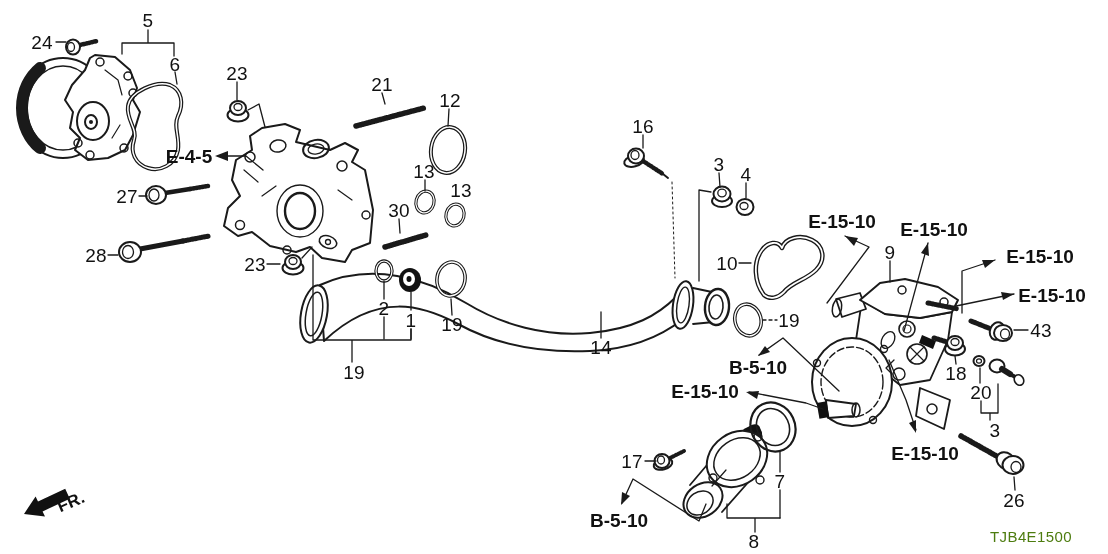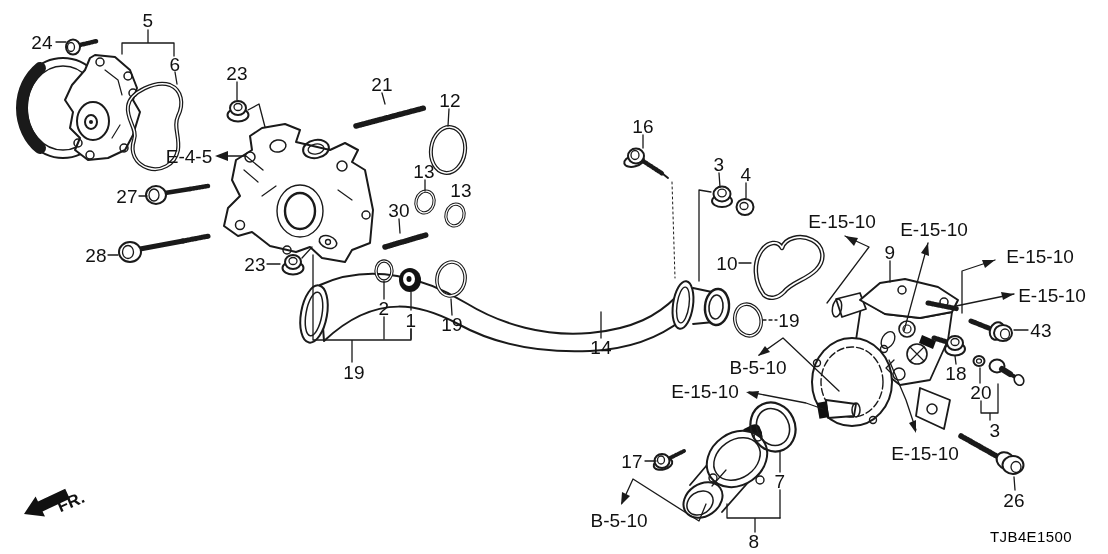--- a/index.html
+++ b/index.html
@@ -1,23 +1,23 @@
 <!DOCTYPE html>
 <html><head>
 <meta charset="utf-8">
 <style>
   html,body{margin:0;padding:0;background:#fff;}
   #stage{position:relative;width:1108px;height:554px;background:#fff;overflow:hidden;
          font-family:"Liberation Sans",sans-serif;}
   #art{position:absolute;left:0;top:0;}
   .lbl{position:absolute;transform:translate(-50%,-50%);font-size:19px;color:#111;
        white-space:nowrap;line-height:1;letter-spacing:.3px;}
-  .ref{font-weight:400;font-size:19px;letter-spacing:0;}
+  .ref{font-weight:700;font-size:19px;letter-spacing:0;}
   .fr{font-weight:700;font-size:17px;transform:translate(-50%,-50%) rotate(-23deg);}
-  .code{font-size:15px;letter-spacing:.4px;color:#000000;}
+  .code{font-size:15px;letter-spacing:.4px;color:#4d7c0f;}
 </style>
 </head>
 <body>
 
 <div id="stage">
 
 <svg id="art" width="1108" height="554" viewBox="0 0 1108 554" fill="none" stroke="#1a1a1a" stroke-width="2" stroke-linecap="round" stroke-linejoin="round">
 
   <g>
     <ellipse cx="63" cy="108" rx="45" ry="50"></ellipse>

